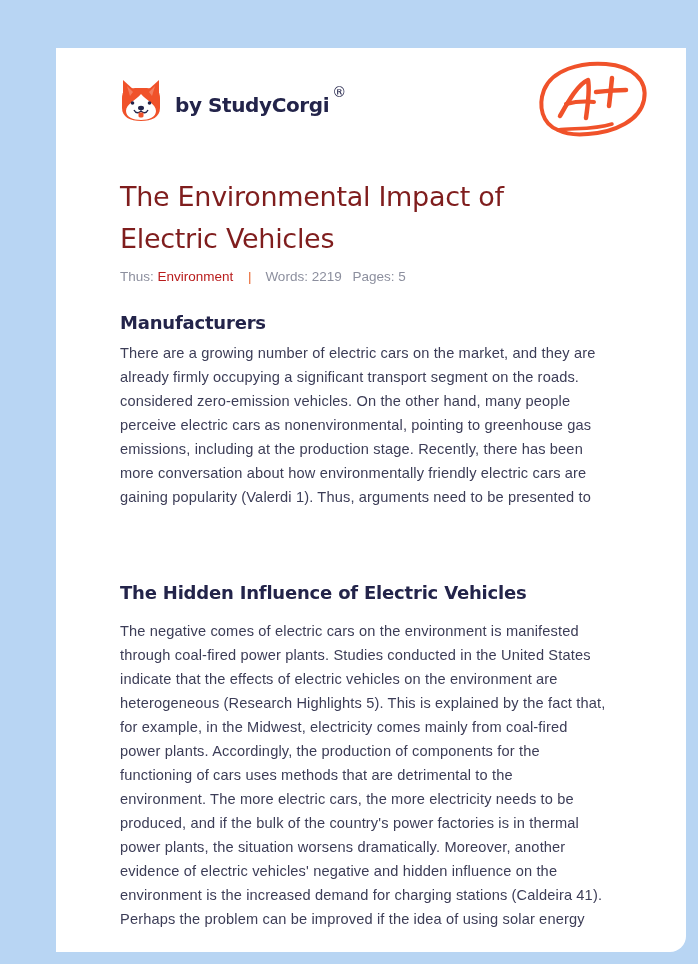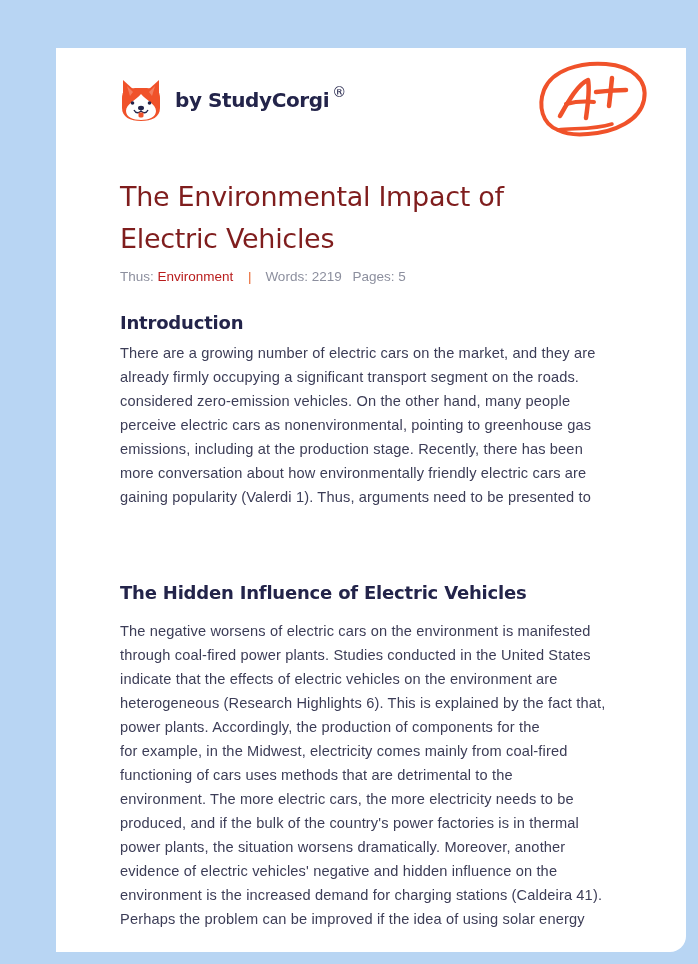--- a/index.html
+++ b/index.html
@@ -20,21 +20,21 @@
       background: #ffffff;
       border-bottom-right-radius: 16px;
       overflow: hidden;
     }
     .brand {
       position: absolute;
       left: 64px;
       top: 28px;
       height: 46px;
       display: flex;
-      align-items: flex-start;
+      align-items: center;
     }
     .corgi { width: 42px; height: 46px; display: block; }
     .brand-text {
       margin-left: 13px;
       margin-top: 12px;
       font-family: "DejaVu Sans", sans-serif;
       font-weight: bold;
       font-size: 20px;
       color: #23244a;
       letter-spacing: -0.4px;
@@ -146,39 +146,39 @@
   <h1 class="title">The Environmental Impact of Electric Vehicles</h1>
 
   <div class="meta">
     <span>Thus:</span>
     <span class="topic-value">Environment</span>
     <span class="sep">|</span>
     <span>Words: 2219</span>
     <span class="pages">Pages: 5</span>
   </div>
 
-  <h2 class="h2" style="top:264px">Introduction</h2>
+  <h2 class="h2" style="top:264px">Manufacturers</h2>
   <p class="para" style="top:293px">
     <span class="line">There are a growing number of electric cars on the market, and they are</span>
     <span class="line">already firmly occupying a significant transport segment on the roads.</span>
     <span class="line">considered zero-emission vehicles. On the other hand, many people</span>
     <span class="line">perceive electric cars as nonenvironmental, pointing to greenhouse gas</span>
     <span class="line">emissions, including at the production stage. Recently, there has been</span>
     <span class="line">more conversation about how environmentally friendly electric cars are</span>
     <span class="line">gaining popularity (Valerdi 1). Thus, arguments need to be presented to</span>
   </p>
 
   <h2 class="h2" style="top:534px">The Hidden Influence of Electric Vehicles</h2>
   <p class="para" style="top:571px">
-    <span class="line">The negative worsens of electric cars on the environment is manifested</span>
+    <span class="line">The negative comes of electric cars on the environment is manifested</span>
     <span class="line">through coal-fired power plants. Studies conducted in the United States</span>
     <span class="line">indicate that the effects of electric vehicles on the environment are</span>
-    <span class="line">heterogeneous (Research Highlights 6). This is explained by the fact that,</span>
+    <span class="line">heterogeneous (Research Highlights 5). This is explained by the fact that,</span>
+    <span class="line">for example, in the Midwest, electricity comes mainly from coal-fired</span>
     <span class="line">power plants. Accordingly, the production of components for the</span>
-    <span class="line">for example, in the Midwest, electricity comes mainly from coal-fired</span>
     <span class="line">functioning of cars uses methods that are detrimental to the</span>
     <span class="line">environment. The more electric cars, the more electricity needs to be</span>
     <span class="line">produced, and if the bulk of the country's power factories is in thermal</span>
     <span class="line">power plants, the situation worsens dramatically. Moreover, another</span>
     <span class="line">evidence of electric vehicles' negative and hidden influence on the</span>
     <span class="line">environment is the increased demand for charging stations (Caldeira 41).</span>
     <span class="line">Perhaps the problem can be improved if the idea of using solar energy</span>
   </p>
 
 </div>

